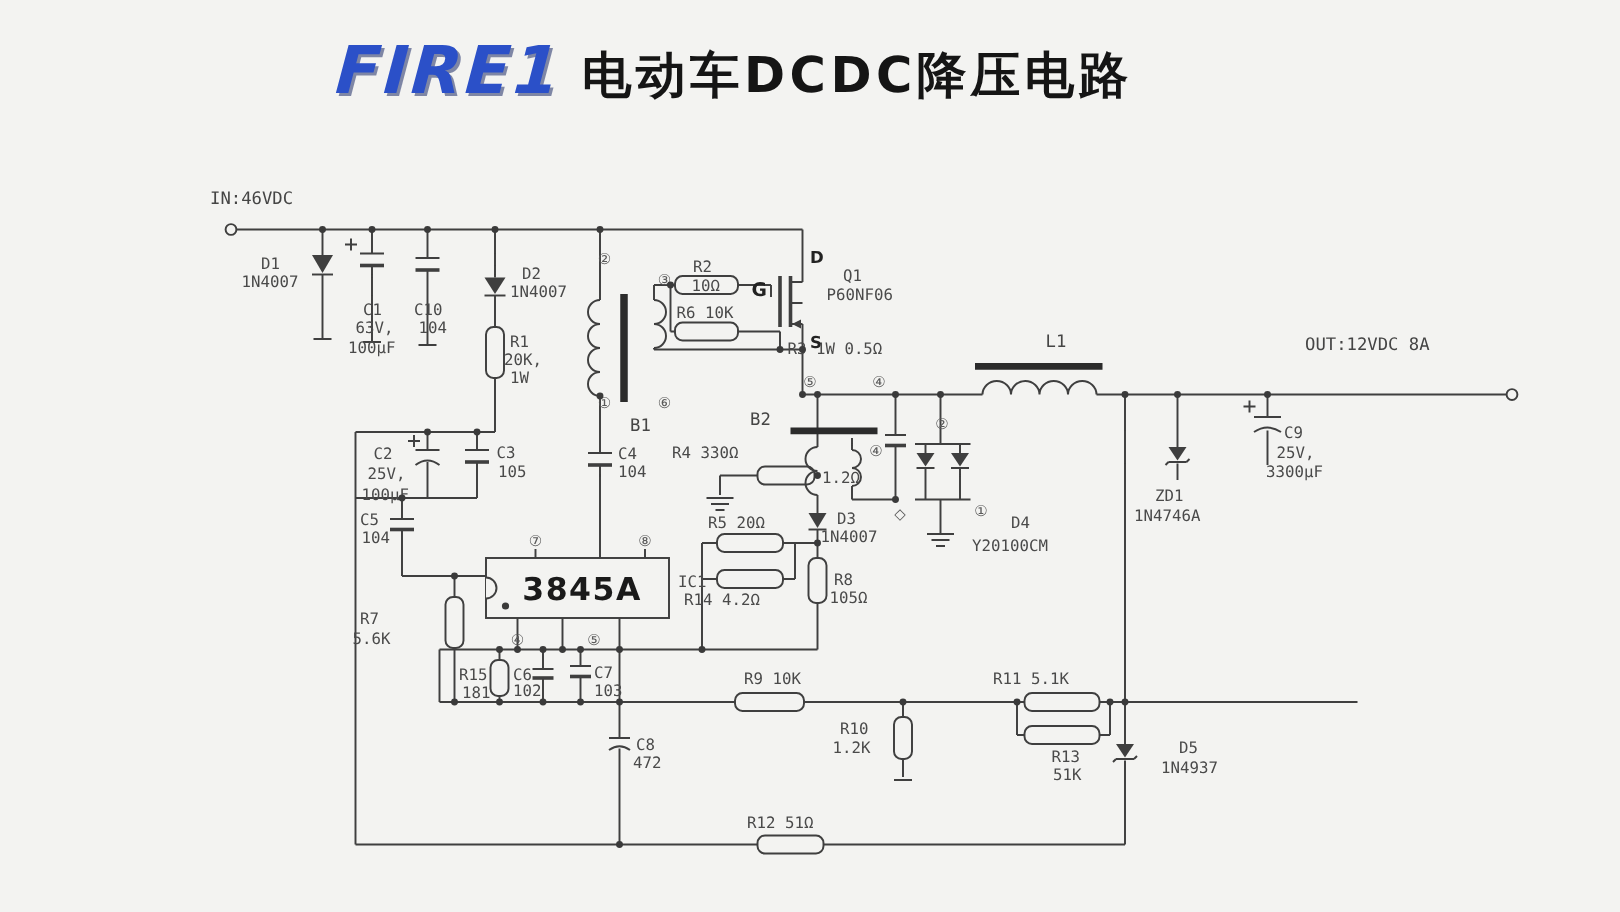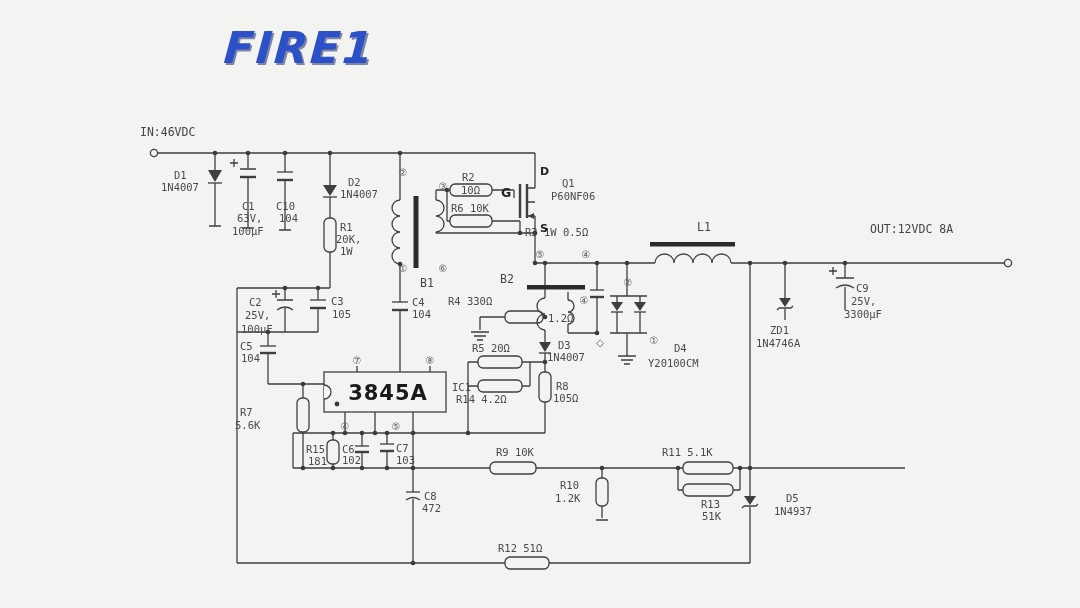--- a/index.html
+++ b/index.html
@@ -24,20 +24,21 @@
   .fet{font-family:"DejaVu Sans",sans-serif;font-size:11px;font-weight:bold;fill:#222;}
   .icname{font-family:"DejaVu Sans",sans-serif;font-size:21px;font-weight:bold;fill:#1a1a1a;
           letter-spacing:1px;text-anchor:middle;}
 </style>
 </head>
 <body>
 
 <div class="page">
 
   <div class="logo">FIRE1</div>
+  <div class="title">电动车DCDC降压电路</div>
 
   <svg width="1080" height="608" viewBox="0 0 1080 608">
 
     <g>
       <path class="w" d="
         M158,153 H535 M535,153 V184
         M215,153 V170 M215,183 V226
         M248,153 V169 M248,177 V228
         M285,153 V172 M285,180 V230
         M330,153 V185 M330,197 V218 M330,252 V288

